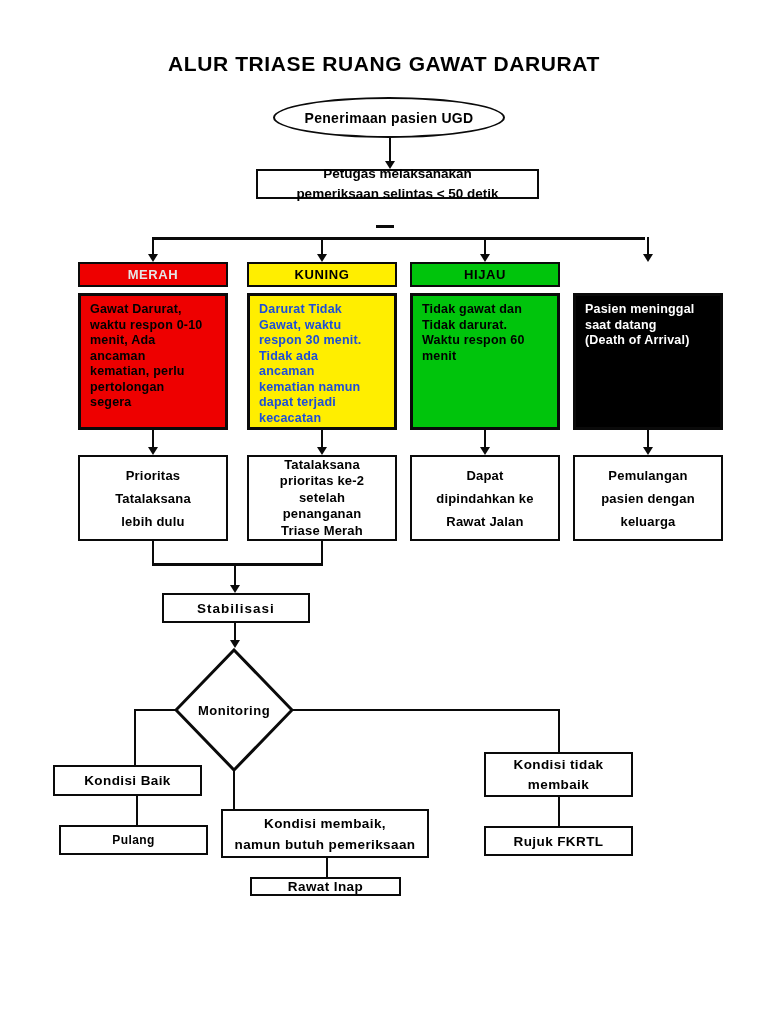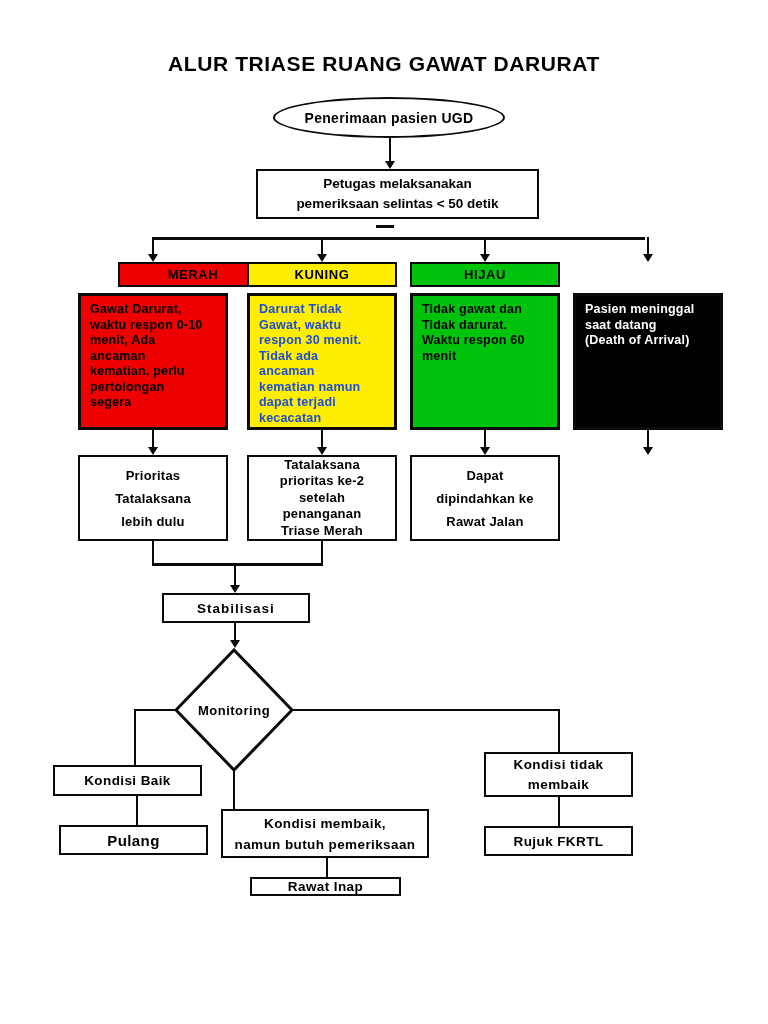--- a/index.html
+++ b/index.html
@@ -7,37 +7,37 @@
   #canvas{position:relative;width:768px;height:1024px;background:#ffffff;overflow:hidden;
           font-family:"Liberation Sans",sans-serif;color:#000;}
   .pre{white-space:pre-line;}
   .title{position:absolute;top:52px;left:0;width:768px;text-align:center;
          font-size:21px;font-weight:bold;letter-spacing:.6px;}
   .ellipse{position:absolute;left:273px;top:97px;width:232px;height:41px;box-sizing:border-box;
            border:2.5px solid #0a0a0a;border-radius:50%;display:flex;align-items:center;justify-content:center;
            font-size:14px;font-weight:bold;letter-spacing:.3px;}
   .box{position:absolute;box-sizing:border-box;border:2.5px solid #0a0a0a;background:#fff;
        display:flex;align-items:center;justify-content:center;text-align:center;font-weight:bold;}
-  .screening{left:256px;top:169px;width:283px;height:50px;font-size:13.5px;line-height:20px;}
+  .screening{left:256px;top:169px;width:283px;height:30px;font-size:13.5px;line-height:20px;}
   .cat-header{position:absolute;top:262px;width:150px;height:25px;box-sizing:border-box;
               border:2.5px solid #0a0a0a;display:flex;align-items:center;justify-content:center;
               font-size:13px;font-weight:bold;letter-spacing:.6px;}
   .cat-body{position:absolute;top:293px;width:150px;height:137px;box-sizing:border-box;
             border:3px solid #0a0a0a;padding:6px 9px;font-size:12.5px;font-weight:bold;
             line-height:15.5px;letter-spacing:.2px;text-align:left;}
   .action{top:455px;width:150px;height:86px;font-size:13px;line-height:23px;letter-spacing:.2px;}
   .action.tight{line-height:16.5px;}
   .c1{left:78px;} .c2{left:247px;} .c3{left:410px;} .c4{left:573px;}
   .stab{left:162px;top:593px;width:148px;height:30px;font-size:13.5px;letter-spacing:1px;}
   .diamond-wrap{position:absolute;left:174px;top:648px;width:120px;height:124px;}
   .diamond-label{position:absolute;left:174px;top:648px;width:120px;height:124px;
                  display:flex;align-items:center;justify-content:center;
                  font-size:13px;font-weight:bold;letter-spacing:.5px;}
   .kbaik{left:53px;top:765px;width:149px;height:31px;font-size:13.5px;letter-spacing:.4px;}
-  .pulang{left:59px;top:825px;width:149px;height:30px;font-size:15px;letter-spacing:.4px;}
+  .pulang{left:59px;top:825px;width:149px;height:30px;font-size:12px;letter-spacing:.4px;}
   .kmembaik{left:221px;top:809px;width:208px;height:49px;font-size:13.5px;line-height:21px;letter-spacing:.4px;}
   .rawat{left:250px;top:877px;width:151px;height:19px;font-size:13.5px;letter-spacing:.4px;}
   .ktidak{left:484px;top:752px;width:149px;height:45px;font-size:13.5px;line-height:20px;letter-spacing:.4px;}
   .rujuk{left:484px;top:826px;width:149px;height:30px;font-size:13.5px;letter-spacing:.4px;}
   .vline{position:absolute;width:2.5px;background:#0a0a0a;}
   .hline{position:absolute;height:2.5px;background:#0a0a0a;}
   .arr-down{position:absolute;width:0;height:0;border-left:5.5px solid transparent;
             border-right:5.5px solid transparent;border-top:8px solid #0a0a0a;}
 </style>
 </head>
@@ -62,21 +62,21 @@
   <div class="hline" style="left:151.75px;top:237px;width:493px;"></div>
   <div class="vline" style="left:151.75px;top:237px;height:18px;"></div>
   <div class="arr-down" style="left:147.5px;top:254px;"></div>
   <div class="vline" style="left:320.75px;top:237px;height:18px;"></div>
   <div class="arr-down" style="left:316.5px;top:254px;"></div>
   <div class="vline" style="left:483.75px;top:237px;height:18px;"></div>
   <div class="arr-down" style="left:479.5px;top:254px;"></div>
   <div class="vline" style="left:646.75px;top:237px;height:18px;"></div>
   <div class="arr-down" style="left:642.5px;top:254px;"></div>
 
-  <div class="cat-header c1" style="background: rgb(238, 0, 0); color: #000000; margin-left: 40px;">MERAH</div>
+  <div class="cat-header c1" style="background: rgb(238, 0, 0); color: #e5e5e5;">MERAH</div>
   <div class="cat-header c3" style="background: rgb(0, 196, 12); color: rgb(0, 0, 0);">HIJAU</div>
   <div class="cat-header c2" style="background: rgb(255, 238, 0); color: rgb(0, 0, 0);">KUNING</div>
 
   <div class="cat-body pre c1" style="background: rgb(238, 0, 0); color: rgb(0, 0, 0);">Gawat Darurat,
 waktu respon 0-10
 menit, Ada
 ancaman
 kematian, perlu
 pertolongan
 segera</div>
@@ -109,20 +109,23 @@
 Tatalaksana
 lebih dulu</div>
   <div class="box action tight pre c2">Tatalaksana
 prioritas ke-2
 setelah
 penanganan
 Triase Merah</div>
   <div class="box action pre c3">Dapat
 dipindahkan ke
 Rawat Jalan</div>
+  <div class="box action pre c4">Pemulangan
+pasien dengan
+keluarga</div>
 
   <div class="vline" style="left:151.75px;top:541px;height:23px;"></div>
   <div class="vline" style="left:320.75px;top:541px;height:23px;"></div>
   <div class="hline" style="left:151.75px;top:563px;width:171.5px;"></div>
   <div class="vline" style="left:233.75px;top:563px;height:23px;"></div>
   <div class="arr-down" style="left:229.5px;top:585px;"></div>
 
   <div class="box stab">Stabilisasi</div>
 
   <div class="vline" style="left:233.75px;top:623px;height:18px;"></div>

